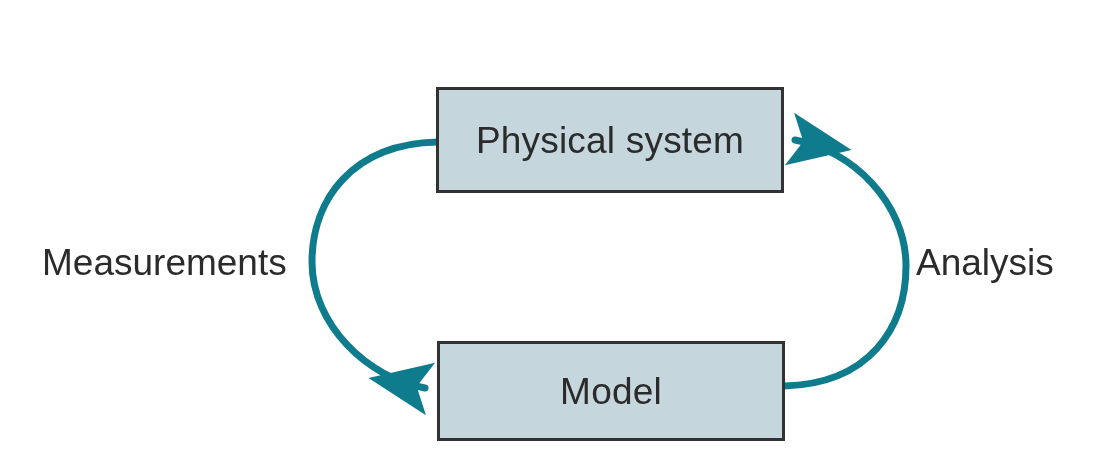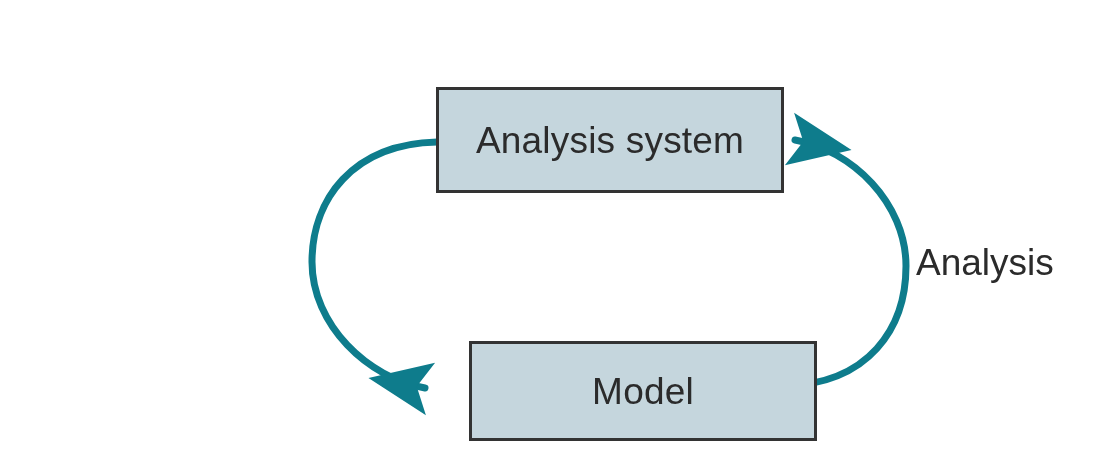--- a/index.html
+++ b/index.html
@@ -47,21 +47,20 @@
     left: 436px;
     top: 87px;
     width: 348px;
     height: 106px;
   }
   #node-model {
     left: 437px;
     top: 341px;
     width: 348px;
     height: 100px;
-    margin-left: 32px;
   }
   .edge-label {
     position: absolute;
     font-family: "Liberation Sans", sans-serif;
     font-size: 37px;
     color: #2b2b2b;
     line-height: 1;
     white-space: nowrap;
   }
   #edge-label-measurements {
@@ -87,23 +86,24 @@
         <path d="M 0.4 4 L 9.4 0.2 L 7.4 4 L 9.4 7.8 Z" fill="#0e7c8c"></path>
       </marker>
     </defs>
 
     <path d="M 437 142 C 352 144 312 200 312 262 C 312 325 368 378 425 388" fill="none" stroke="#0e7c8c" stroke-width="7" stroke-linecap="round" marker-end="url(#arrowhead-right)"></path>
 
     <path d="M 784 386 C 869 384 906 328 906 266 C 906 203 852 150 795 140" fill="none" stroke="#0e7c8c" stroke-width="7" stroke-linecap="round" marker-end="url(#arrowhead-left)"></path>
   </svg>
 
   <div class="node-box" id="node-physical-system">
-    <span class="node-label">Analysis system</span>
+    <span class="node-label">Physical system</span>
   </div>
 
   <div class="node-box" id="node-model">
     <span class="node-label">Model</span>
   </div>
 
+  <div class="edge-label" id="edge-label-measurements">Measurements</div>
 
   <div class="edge-label" id="edge-label-analysis">Analysis</div>
 
 </div>
 
 </body></html>

